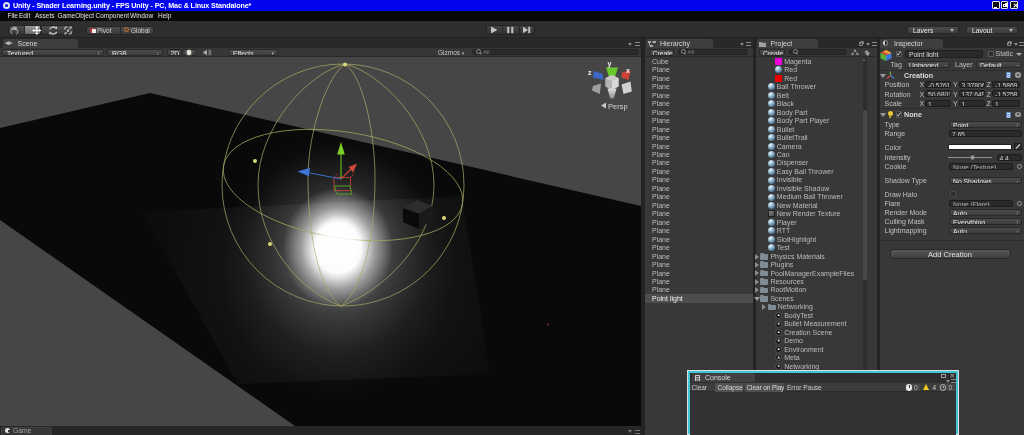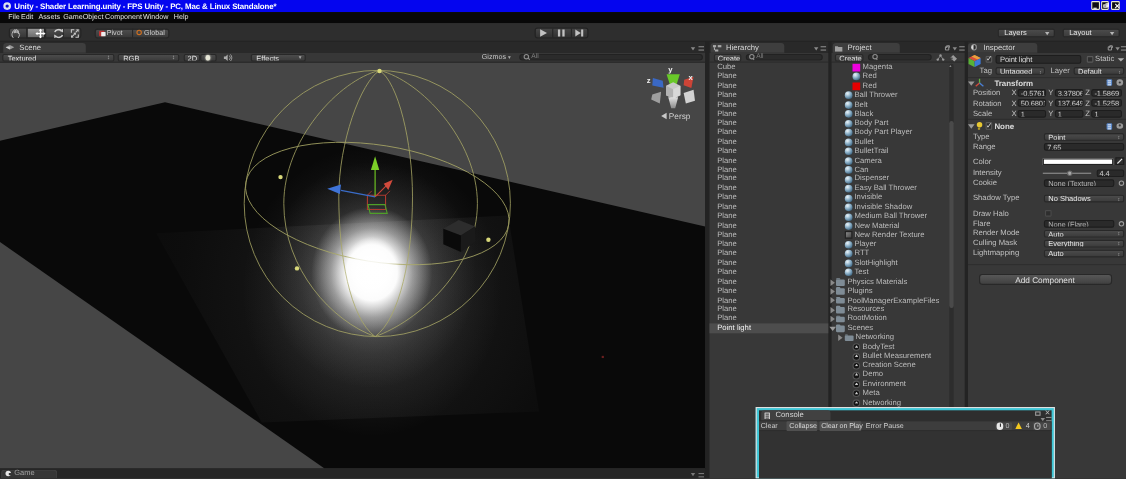--- a/index.html
+++ b/index.html
@@ -416,21 +416,21 @@
 <div class="a dd" style="left:905px;top:61px;width:45px;height:7.2px;padding:1px 0 0 3px">Untagged<span style="position:absolute;right:2px;top:0.5px;color:#aaa;font-size:5px">↕</span></div>
 <div class="a lbl" style="left:955px;top:61.2px">Layer</div>
 <div class="a dd" style="left:976px;top:61px;width:46px;height:7.2px;padding:1px 0 0 3px">Default<span style="position:absolute;right:2px;top:0.5px;color:#aaa;font-size:5px">↕</span></div>
 <div class="a" style="left:880px;top:69.5px;width:144px;height:1px;background:#2e2e2e"></div>
 <div class="a fold" style="left:879.5px;top:74px"></div>
 <svg class="a" style="left:886px;top:71px" width="9" height="9" viewBox="0 0 9 9">
 <path d="M4.5 4.5 L4.5 0.5" stroke="#5fb33c" stroke-width="1.2"></path>
 <path d="M4.5 4.5 L1 7.5" stroke="#d44a3a" stroke-width="1.2"></path>
 <path d="M4.5 4.5 L8 7.5" stroke="#4a7fd4" stroke-width="1.2"></path>
   </svg>
-<div class="a" style="left:904px;top:71.8px;color:#dcdcdc;font-size:7.2px;font-weight:bold;line-height:8px">Transform</div>
+<div class="a" style="left:904px;top:71.8px;color:#dcdcdc;font-size:7.2px;font-weight:bold;line-height:8px">Creation</div>
 <div class="a" style="left:1005.5px;top:72px;width:5.5px;height:6px;background:#5a87c8;border-radius:1px"></div>
 <div class="a" style="left:1006.5px;top:73.2px;width:3.5px;height:1px;background:#dce6f2;box-shadow:0 1.8px 0 #dce6f2,0 3.6px 0 #dce6f2"></div>
 <div class="a" style="left:1015px;top:72px;width:5.5px;height:5.5px;border-radius:50%;background:#9a9a9a"></div>
 <div class="a" style="left:1016.7px;top:73.7px;width:2.2px;height:2.2px;border-radius:50%;background:#383838"></div>
 <div class="a lbl" style="left:884.5px;top:81px">Position</div>
 <div class="a lbl" style="left:919.5px;top:81px">X</div>
 <div class="a fld" style="left:925.0px;top:80.7px;width:26px;height:7.2px;padding:1.2px 0 0 2px">-0.5761</div>
 <div class="a lbl" style="left:953px;top:81px">Y</div>
 <div class="a fld" style="left:958.5px;top:80.7px;width:26px;height:7.2px;padding:1.2px 0 0 2px">3.37806</div>
 <div class="a lbl" style="left:986.5px;top:81px">Z</div>
@@ -482,21 +482,21 @@
 <div class="a lbl" style="left:884.5px;top:199.8px">Flare</div>
 <div class="a fld" style="left:949px;top:199.5px;width:64px;height:7.2px;padding:1.2px 0 0 3px;color:#b0b0b0">None (Flare)</div>
 <div class="a" style="left:1016.5px;top:200.5px;width:5px;height:5px;border:1px solid #999;border-radius:50%;box-sizing:border-box"></div>
 <div class="a lbl" style="left:884.5px;top:209px">Render Mode</div>
 <div class="a dd" style="left:949px;top:208.7px;width:72.5px;height:7.2px;padding:1px 0 0 3px">Auto<span style="position:absolute;right:2px;top:0.5px;color:#aaa;font-size:5px">↕</span></div>
 <div class="a lbl" style="left:884.5px;top:218.2px">Culling Mask</div>
 <div class="a dd" style="left:949px;top:217.9px;width:72.5px;height:7.2px;padding:1px 0 0 3px">Everything<span style="position:absolute;right:2px;top:0.5px;color:#aaa;font-size:5px">↕</span></div>
 <div class="a lbl" style="left:884.5px;top:227.4px">Lightmapping</div>
 <div class="a dd" style="left:949px;top:227.1px;width:72.5px;height:7.2px;padding:1px 0 0 3px">Auto<span style="position:absolute;right:2px;top:0.5px;color:#aaa;font-size:5px">↕</span></div>
 <div class="a" style="left:880px;top:240px;width:144px;height:1px;background:#2e2e2e"></div>
-<div class="a" style="left:889.5px;top:248.5px;width:121px;height:10.5px;background:linear-gradient(#575757,#404040);border:1px solid #282828;border-radius:3px;color:#e0e0e0;font-size:7.5px;line-height:10px;text-align:center;box-sizing:border-box">Add Component</div>
+<div class="a" style="left:889.5px;top:248.5px;width:121px;height:10.5px;background:linear-gradient(#575757,#404040);border:1px solid #282828;border-radius:3px;color:#e0e0e0;font-size:7.5px;line-height:10px;text-align:center;box-sizing:border-box">Add Creation</div>
 <div class="a" style="left:687px;top:369.5px;width:272px;height:65.5px;background:#3ec6d6;border:1px solid #e0e0e0;box-sizing:border-box"></div>
 <div class="a" style="left:690px;top:372.7px;width:266px;height:62.3px;background:#2e2e2e"></div>
 <div class="a tab" style="left:692px;top:373.2px;width:49.5px;height:9.3px;padding-left:13px;background:#414141">Console</div>
 <div class="a" style="left:695px;top:375px;width:5px;height:6px;background:#c8c8c8;border-radius:0.5px"></div>
 <div class="a" style="left:696px;top:376.2px;width:3px;height:0.8px;background:#414141;box-shadow:0 1.8px 0 #414141,0 3.6px 0 #414141"></div>
 <div class="a" style="left:941px;top:373.5px;width:4.5px;height:4px;border:1px solid #9a9a9a;box-sizing:border-box"></div>
 <div class="a" style="left:949.5px;top:373px;color:#b5b5b5;font-size:6.5px;line-height:6px">✕</div>
 <div class="a" style="left:945.5px;top:379.8px;width:0;height:0;border-left:2.5px solid transparent;border-right:2.5px solid transparent;border-top:3px solid #8a8a8a"></div>
 <div class="a" style="left:951px;top:379.3px;width:5px;height:4px;border-top:1.5px solid #8a8a8a;border-bottom:1.5px solid #8a8a8a;box-sizing:border-box"></div>
 <div class="a" style="left:690px;top:382.8px;width:266px;height:9.4px;background:#3d3d3d;border-bottom:1px solid #2c2c2c;box-sizing:border-box"></div>

